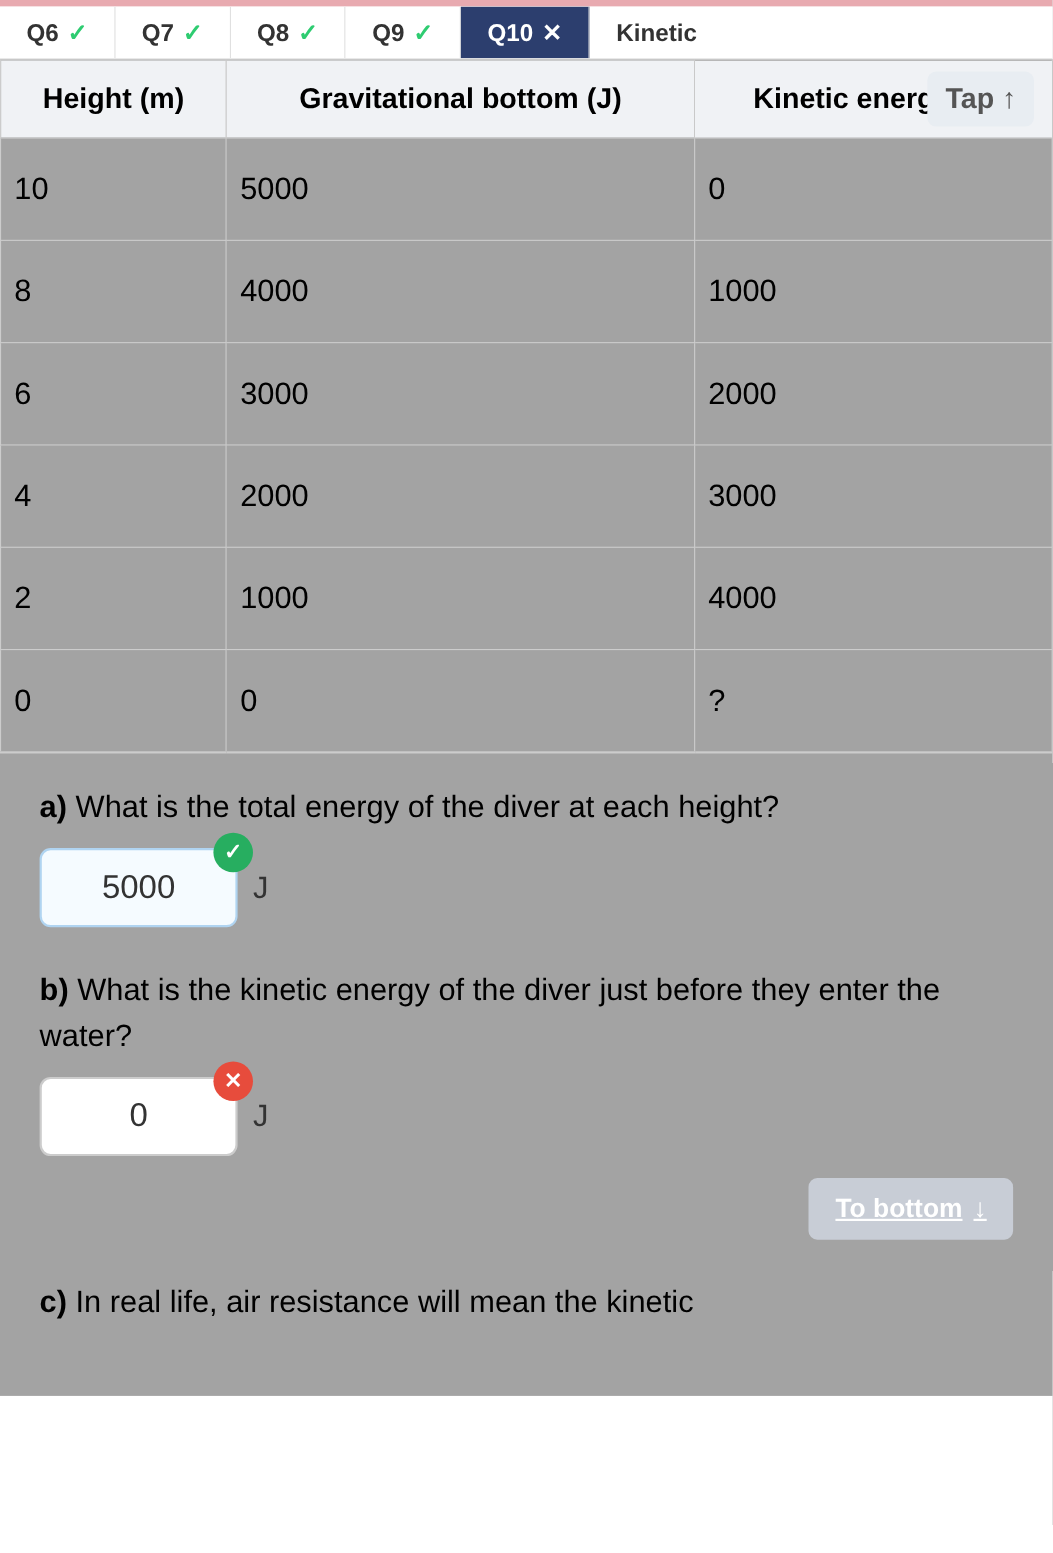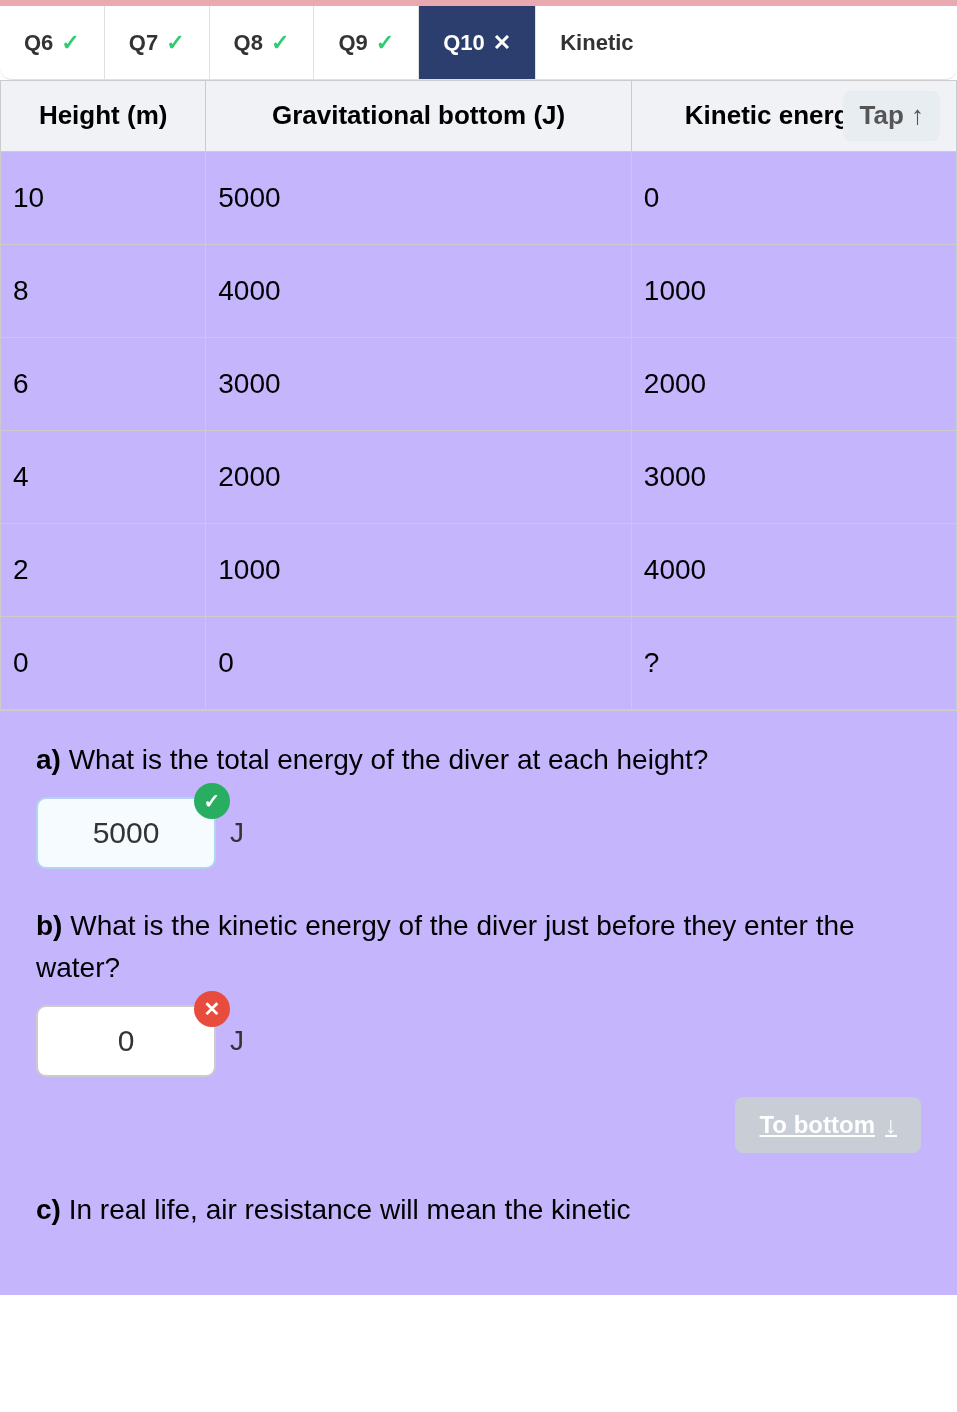--- a/index.html
+++ b/index.html
@@ -11,23 +11,22 @@
       overflow-x: hidden;
       font-size: 28px;
     }
 
     
     .top-nav {
       display: flex;
       align-items: stretch;
       background: #fff;
       border-bottom: 1px solid #e0e0e0;
-      height: 74px;
+      height: 48px;
       overflow: hidden;
-      border-radius: 12px;
     }
 
     .nav-item {
       display: flex;
       align-items: center;
       gap: 8px;
       padding: 0 24px;
       font-size: 22px;
       font-weight: 600;
       color: #333;
@@ -67,21 +66,21 @@
       align-items: center;
       padding: 0 24px;
       font-size: 22px;
       font-weight: 700;
       color: #333;
     }
 
     
     .main-content {
       padding: 0;
-      background: #c4b5fd;
+      background: #a3a3a3;
     }
 
     
     .data-table {
       width: 100%;
       border-collapse: collapse;
       margin-bottom: 0;
     }
 
     .data-table th {

